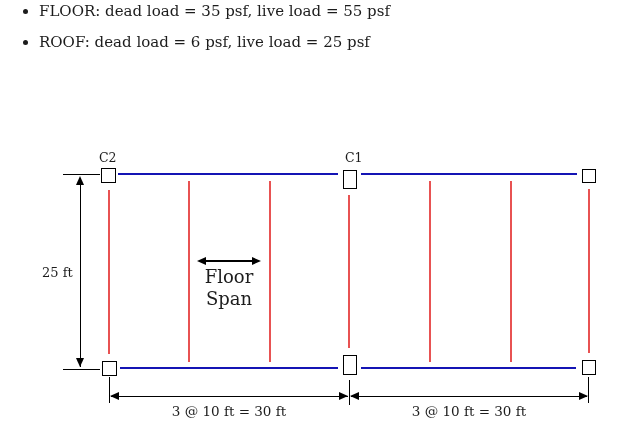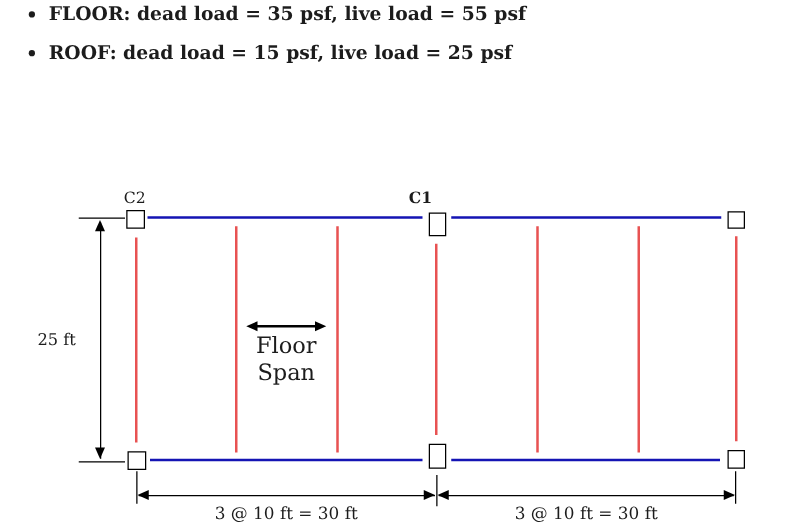--- a/index.html
+++ b/index.html
@@ -19,21 +19,20 @@
     left: 3px; top: 2px;
     width: 628px;
     font-size: 15px;
     line-height: 1.3;
   }
   .text-block p { margin: 0; }
   .text-block p.intro { margin-bottom: 12px; }
   .load-list {
     margin: 0 0 10px 22px;
     padding: 0 0 0 14px;
-    font-weight: bold;
   }
   .load-list li {
     list-style-type: disc;
     margin-bottom: 11px;
   }
 
   
   .diagram { position: absolute; left: 0; top: 0; width: 633px; height: 425px; }
   .hline { position: absolute; height: 2px; }
   .vline { position: absolute; width: 2px; }
@@ -58,28 +57,28 @@
   .arr-down  { border-left: 4px solid transparent; border-right: 4px solid transparent; border-top: 9px solid #000; }
 </style>
 </head>
 <body>
 
 <div class="page">
 
   <div class="text-block">
     <ul class="load-list">
       <li>FLOOR: dead load = 35 psf, live load = 55 psf</li>
-      <li>ROOF: dead load = 15 psf, live load = 25 psf</li>
+      <li>ROOF: dead load = 6 psf, live load = 25 psf</li>
     </ul>
   </div>
 
   <div class="diagram">
 
     <span class="dlabel" style="left:99px; top:150px;">C2</span>
-    <span class="dlabel" style="left:327px; top:150px;font-weight:bold;">C1</span>
+    <span class="dlabel" style="left:345px; top:150px;">C1</span>
 
     <div class="hline girder" style="left:118px; top:173px; width:220px;"></div>
     <div class="hline girder" style="left:361px; top:173px; width:216px;"></div>
     <div class="hline girder" style="left:120px; top:367px; width:218px;"></div>
     <div class="hline girder" style="left:361px; top:367px; width:215px;"></div>
 
     <div class="vline joist" style="left:108px; top:190px; height:164px;"></div>
     <div class="vline joist" style="left:188px; top:181px; height:181px;"></div>
     <div class="vline joist" style="left:269px; top:181px; height:181px;"></div>
     <div class="vline joist" style="left:348px; top:195px; height:153px;"></div>
@@ -92,21 +91,21 @@
     <div class="col-square" style="left:582px; top:169px; width:14px; height:14px;"></div>
     <div class="col-square" style="left:102px; top:361px; width:15px; height:15px;"></div>
     <div class="col-square" style="left:343px; top:355px; width:14px; height:20px;"></div>
     <div class="col-square" style="left:582px; top:360px; width:14px; height:15px;"></div>
 
     <div class="thin-h" style="left:63px; top:174px; width:37px;"></div>
     <div class="thin-h" style="left:63px; top:369px; width:37px;"></div>
     <div class="thin-v" style="left:80px; top:178px; height:189px;"></div>
     <div class="arr arr-up" style="left:76px; top:176px;"></div>
     <div class="arr arr-down" style="left:76px; top:358px;"></div>
-    <span class="dlabel" style="left:30px; top:265px; font-size:13px;">25 ft</span>
+    <span class="dlabel" style="left:42px; top:265px; font-size:13px;">25 ft</span>
 
     <div class="hline" style="left:203px; top:260px; width:52px; background:#000;"></div>
     <div class="arr arr-left" style="left:197px; top:257px;"></div>
     <div class="arr arr-right" style="left:252px; top:257px;"></div>
     <div class="center-label" style="left:195px; top:266px; width:68px;">
       <div>Floor</div>
       <div>Span</div>
     </div>
 
     <div class="thin-v" style="left:109px; top:377px; height:26px;"></div>

